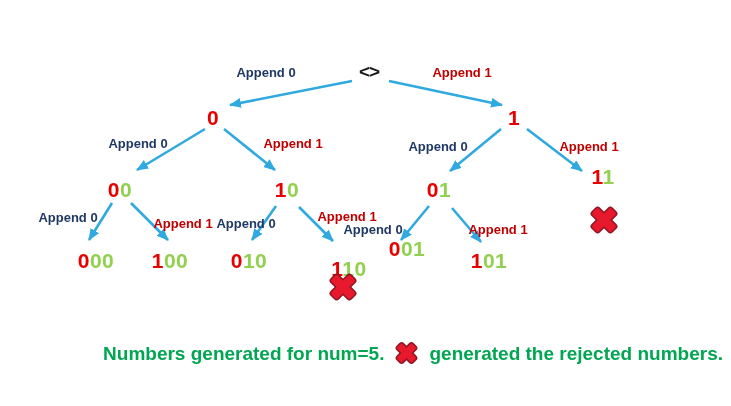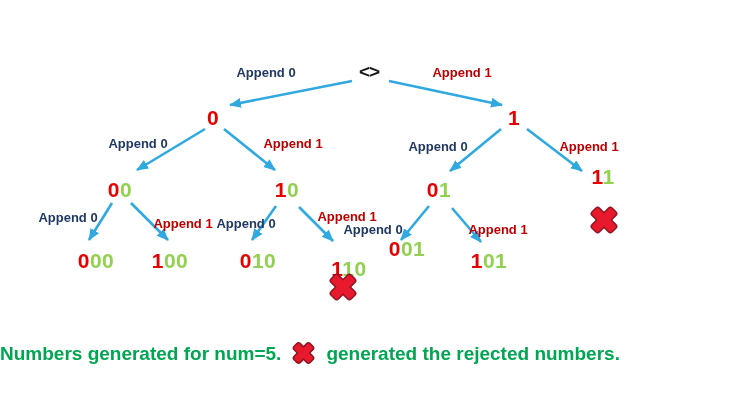--- a/index.html
+++ b/index.html
@@ -60,25 +60,25 @@
   }
   .cross-o {
     fill: var(--cross-fill, #E8192C);
     stroke: var(--cross-stroke, #8E1622);
     stroke-width: 3;
   }
   .cross-f { fill: var(--cross-fill, #E8192C); }
 
   .caption {
     position: absolute;
-    left: 0; right: 0;
+    left: 0; right: 8px;
     top: 341px;
     display: flex;
     align-items: center;
-    justify-content: flex-start;
+    justify-content: flex-end;
     gap: 9px;
     color: var(--caption-green, #00A651);
     font-weight: bold;
     font-size: 19px;
     line-height: 1;
     white-space: nowrap;
   }
   .caption svg { flex: 0 0 auto; }
 </style>
 </head>
@@ -129,21 +129,21 @@
   <div class="node" style="left:603px;top:176px">
     <span class="dr">1</span><span class="dg">1</span>
   </div>
 
   <div class="node" style="left:96px;top:260px">
     <span class="dr">0</span><span class="dg">00</span>
   </div>
   <div class="node" style="left:170px;top:260px">
     <span class="dr">1</span><span class="dg">00</span>
   </div>
-  <div class="node" style="left:258px;top:260px">
+  <div class="node" style="left:249px;top:260px">
     <span class="dr">0</span><span class="dg">10</span>
   </div>
   <div class="node" style="left:349px;top:268px">
     <span class="dr">1</span><span class="dg">10</span>
   </div>
   <div class="node" style="left:407px;top:248px">
     <span class="dr">0</span><span class="dg">01</span>
   </div>
   <div class="node" style="left:489px;top:260px">
     <span class="dr">1</span><span class="dg">01</span>

